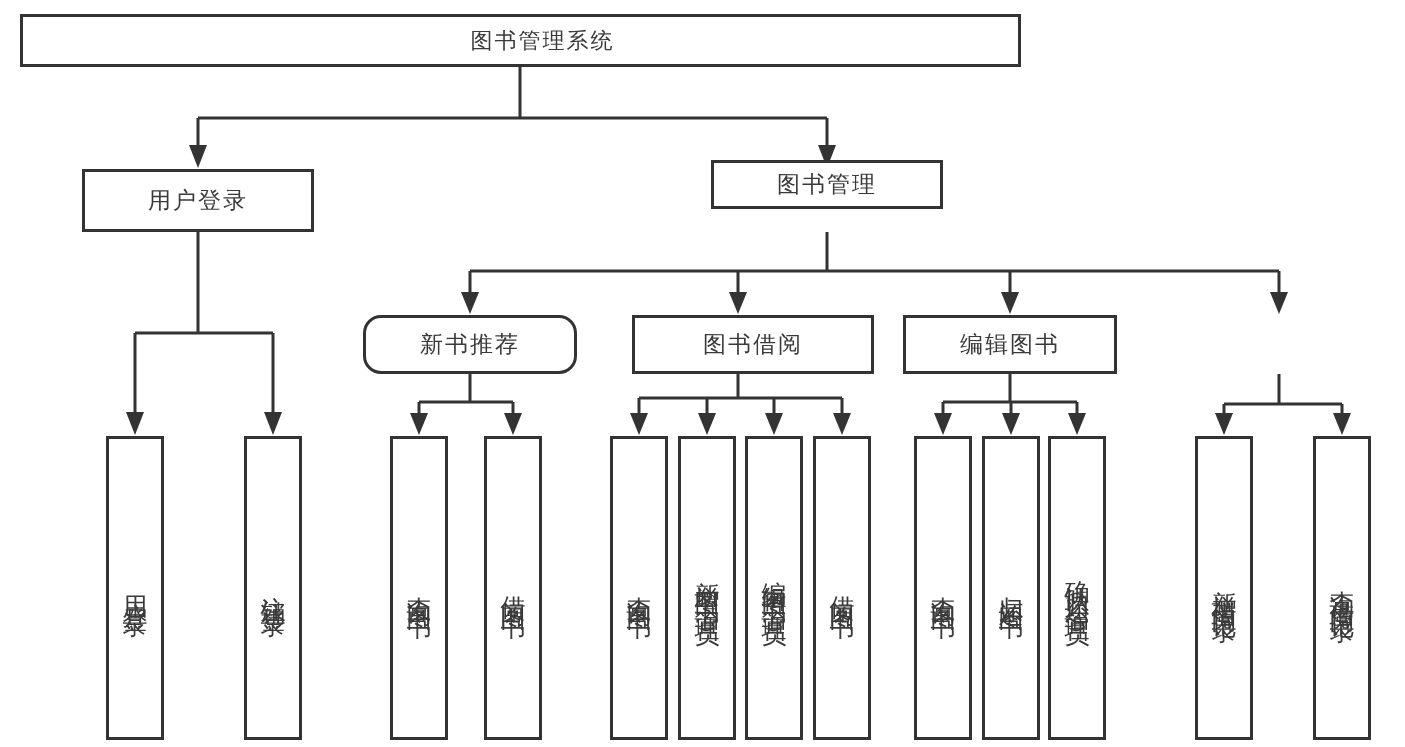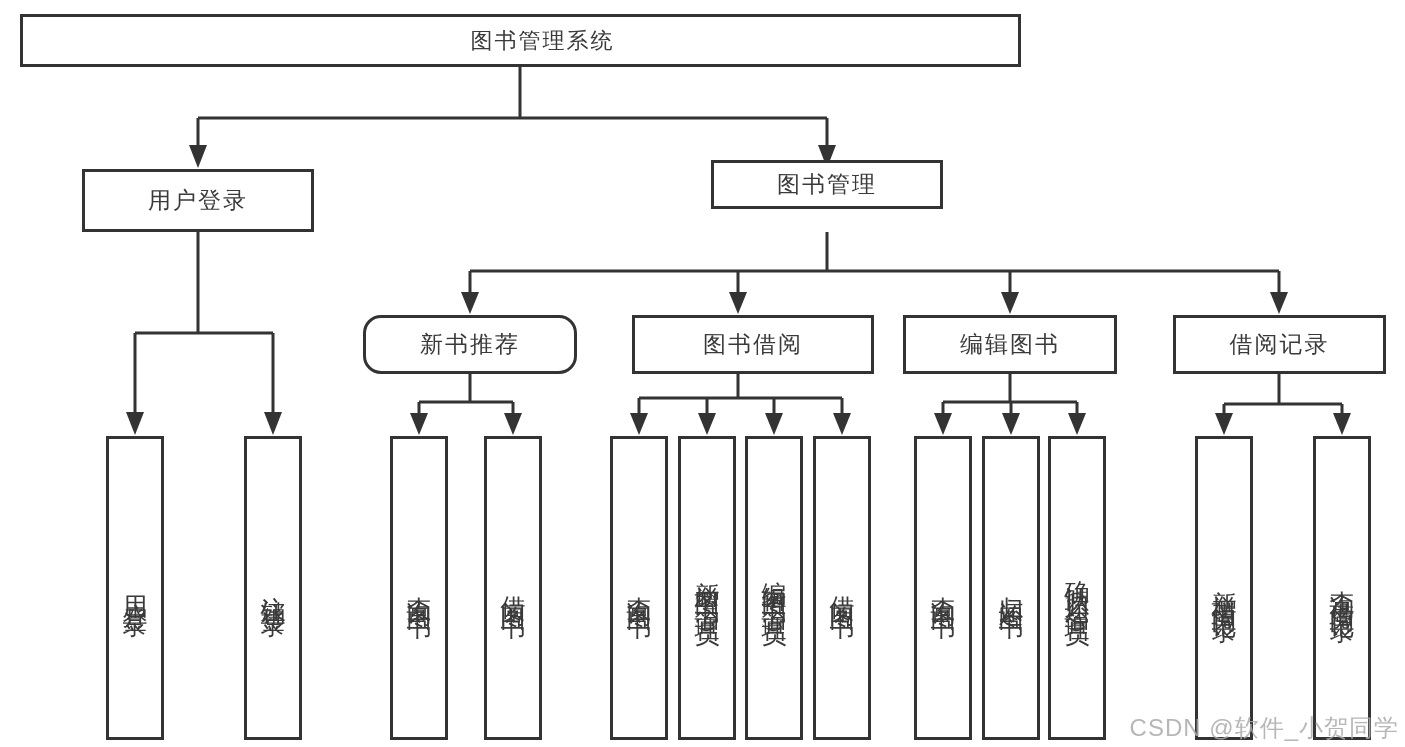--- a/index.html
+++ b/index.html
@@ -123,23 +123,20 @@
 
   <div class="box hbox" style="left:363px; top:315px; width:214px; height:59px;border-radius:18px;">
     <span>新书推荐</span>
   </div>
   <div class="box hbox" style="left:632px; top:315px; width:242px; height:59px;">
     <span>图书借阅</span>
   </div>
   <div class="box hbox" style="left:903px; top:315px; width:214px; height:59px;">
     <span>编辑图书</span>
   </div>
-  <div class="box hbox" style="left:1173px; top:315px; width:213px; height:59px;">
-    <span>借阅记录</span>
-  </div>
 
   <div class="box vbox" style="left:106px; top:436px; width:58px; height:304px;">
     <span>用户登录</span>
   </div>
   <div class="box vbox" style="left:244px; top:436px; width:58px; height:304px;">
     <span>注销登录</span>
   </div>
 
   <div class="box vbox" style="left:390px; top:436px; width:58px; height:304px;">
     <span>查询图书</span>
@@ -171,15 +168,14 @@
     <span>确认归还（管理员）</span>
   </div>
 
   <div class="box vbox" style="left:1195px; top:436px; width:58px; height:304px;">
     <span>新增借阅记录</span>
   </div>
   <div class="box vbox" style="left:1313px; top:436px; width:58px; height:304px;">
     <span>查询借阅记录</span>
   </div>
 
-  <div class="watermark">CSDN @软件_小贺同学</div>
 
 </div>
 
 </body></html>

